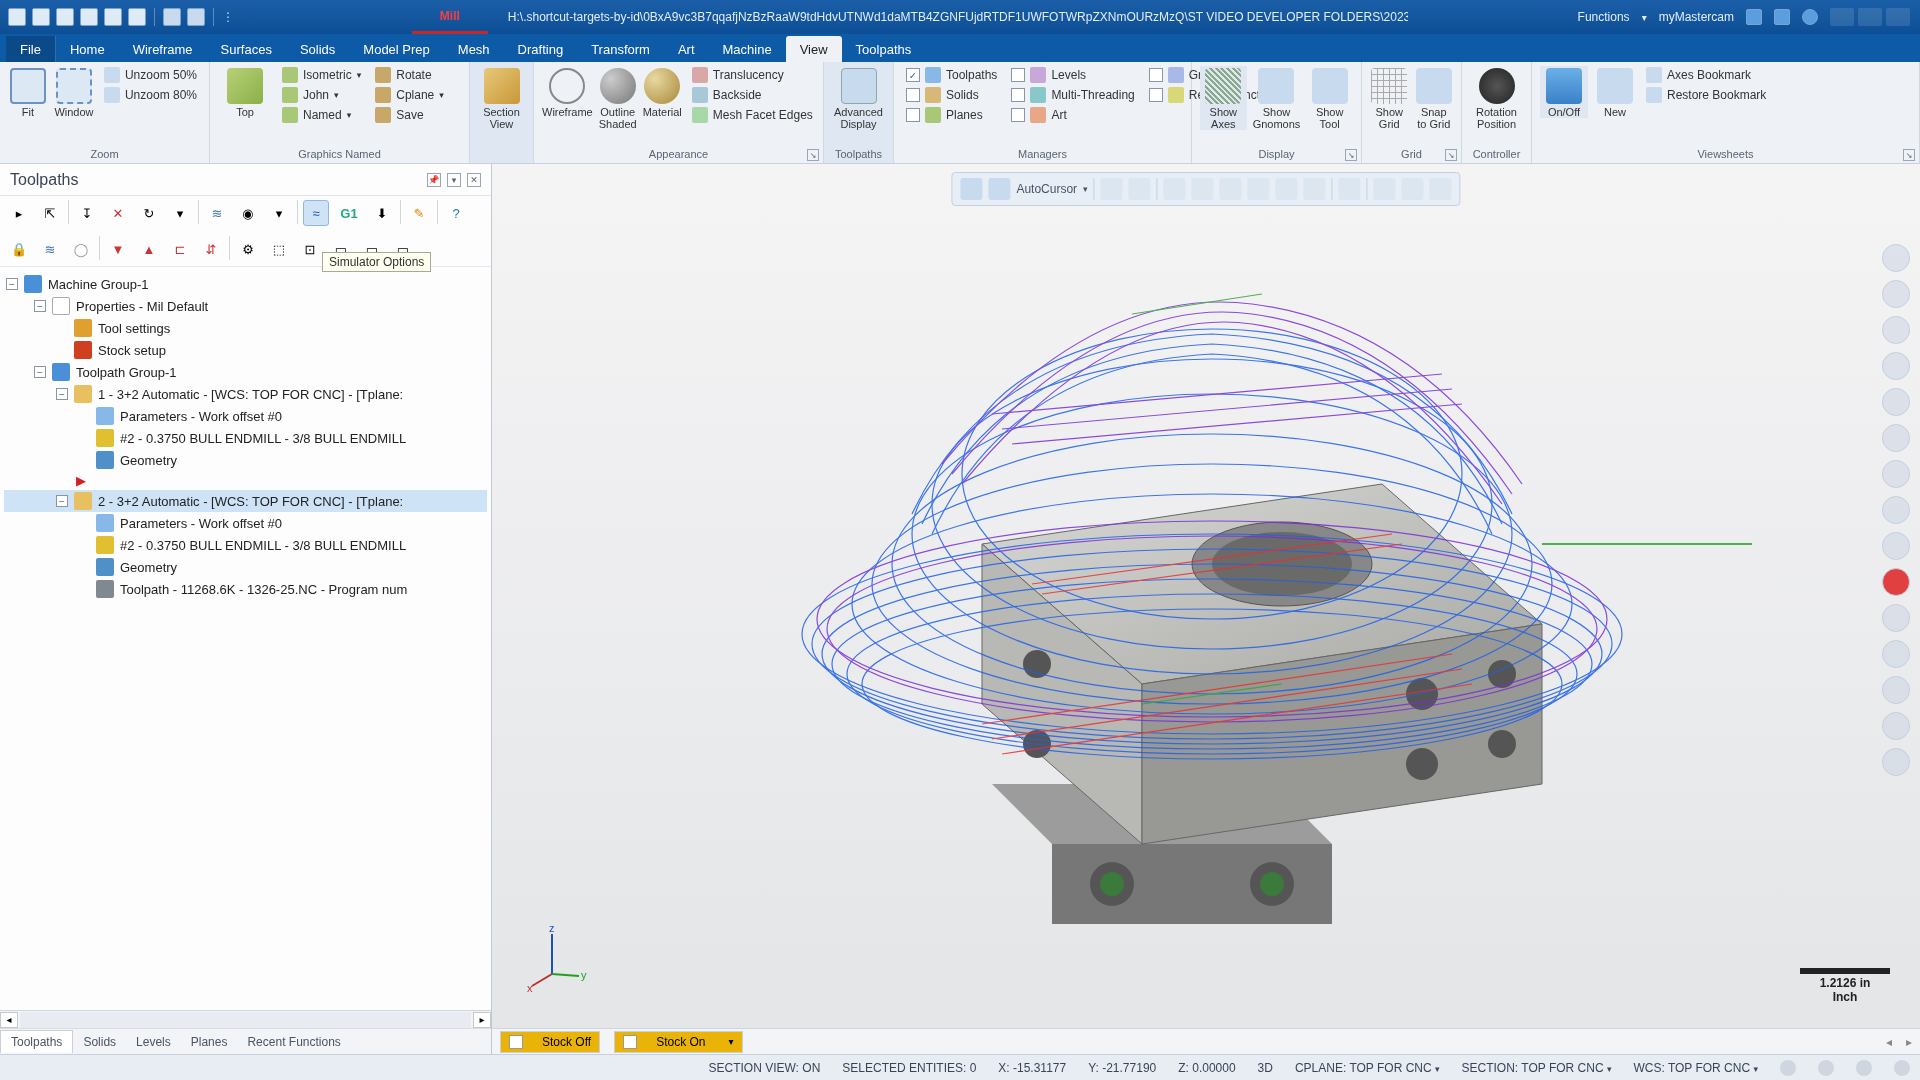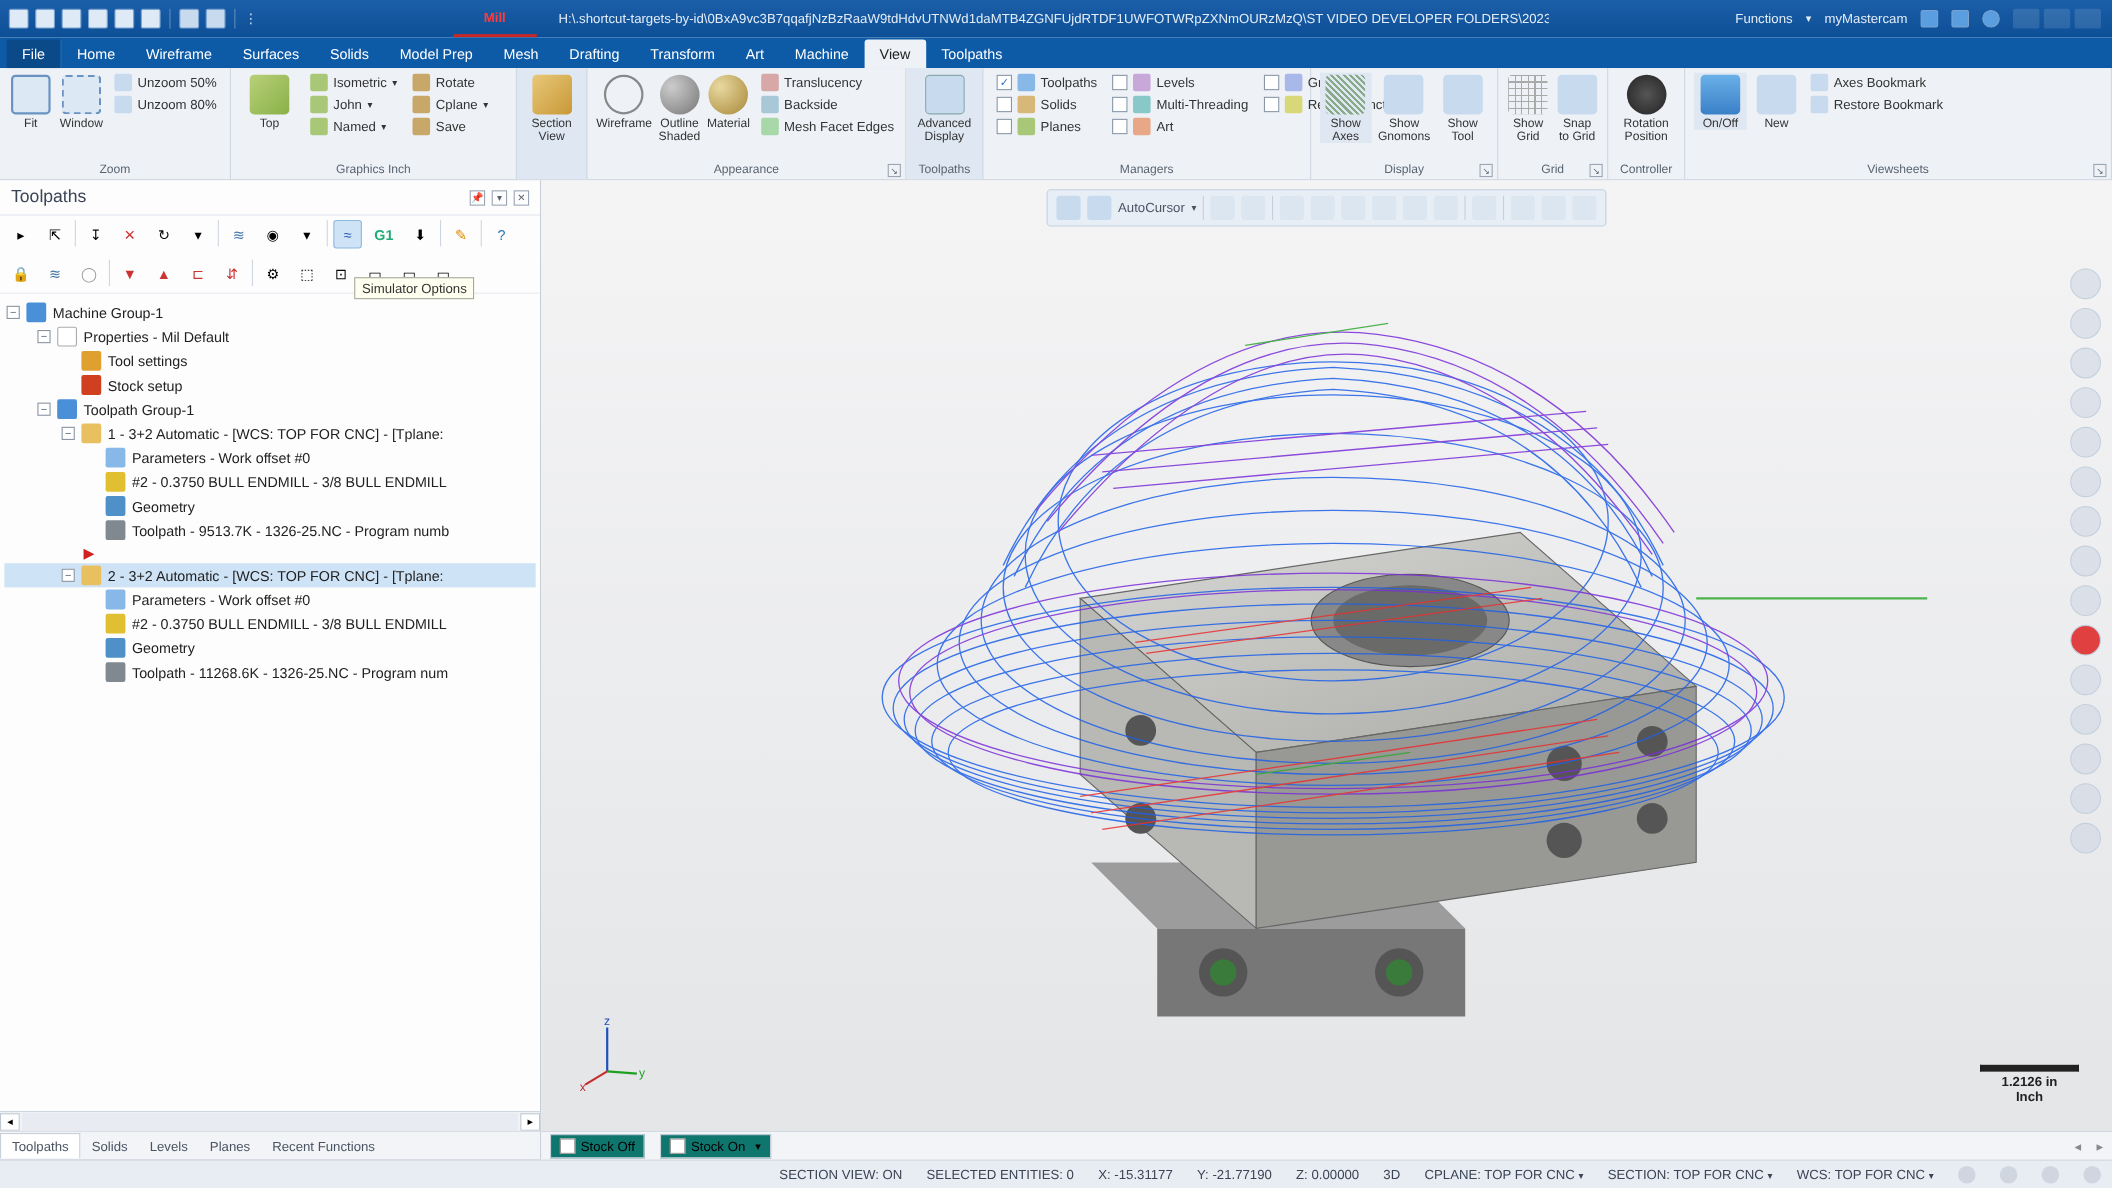--- a/index.html
+++ b/index.html
@@ -70,21 +70,21 @@
 .vp-tb-btn { width: 22px; height: 22px; border-radius: 3px; }
 .vp-tb-sep { width: 1px; height: 22px; background: #c4d0de; }
 .vp-axis { position: absolute; left: 35px; bottom: 60px; width: 70px; height: 70px; }
 .vp-scale { position: absolute; right: 30px; bottom: 50px; text-align: center; font-size: 12px; color: #222; }
 .vp-scale .bar { width: 90px; height: 1px; background: #222; margin-bottom: 2px; border-left: 1px solid #222; border-right: 1px solid #222; height: 6px; border-bottom: 1px solid #222; border-top: none; }
 .vp-right { position: absolute; right: 6px; top: 80px; width: 32px; display: flex; flex-direction: column; gap: 8px; }
 .vp-r-btn { width: 28px; height: 28px; border-radius: 14px; background: rgba(200,210,225,0.5); border: 1px solid #c4d0de; }
 
 
 .stockbar { height: 26px; background: #f2f4f8; border-top: 1px solid #d0d6de; display: flex; align-items: center; padding: 0 8px; gap: 14px; font-size: 12px; }
-.stock-tab { display: flex; align-items: center; gap: 5px; padding: 3px 8px; background: #0f766e; border: 1px solid #c8d0da; }
+.stock-tab { display: flex; align-items: center; gap: 19px; padding: 3px 8px; background: #eab308; border: 1px solid #c8d0da; }
 .stock-tab .sw { width: 14px; height: 14px; border: 1px solid #999; }
 .statusbar { height: 26px; background: #e8edf4; border-top: 1px solid #c8d0da; display: flex; align-items: center; padding: 0 10px; gap: 22px; font-size: 12px; color: #3a4454; }
 .statusbar .spacer { flex: 1; }
 .st-ico { width: 16px; height: 16px; border-radius: 8px; background: #cfd6e0; }
 
 
 .model-svg { position: absolute; inset: 0; }
 </style>
 </head>
 <body>
@@ -196,21 +196,21 @@
             <div class="sm-ico" style="background:#c8a868"></div>
             <span>Cplane</span>
             <span style="font-size:9px">▾</span>
           </div>
         <div class="sm-btn">
             <div class="sm-ico" style="background:#c8a868"></div>
             <span>Save</span>
           </div>
       </div>
     </div>
-    <div class="ribbon-title">Graphics Inch</div>
+    <div class="ribbon-title">Graphics Named</div>
   </div>
 
   <div class="ribbon-group" style="width:64px;background:#dfe8f2">
     <div class="ribbon-body" style="justify-content:center">
       <div class="big-btn">
           <div class="big-ico" style="background:linear-gradient(135deg,#e8c878,#c89838)"></div>
           <div class="big-lbl" style="white-space:pre">Section
 View</div>
         </div>
     </div>
@@ -488,25 +488,20 @@
         </div>
       <div class="tree-row">
           <span class="tree-ind" style="width:84px"></span>
           <div class="tree-ico" style="background:#e0c030"></div>
           <span>#2 - 0.3750 BULL ENDMILL - 3/8 BULL ENDMILL</span>
         </div>
       <div class="tree-row">
           <span class="tree-ind" style="width:84px"></span>
           <div class="tree-ico" style="background:#5090c8"></div>
           <span>Geometry</span>
-        </div>
-      <div class="tree-row">
-          <span class="tree-ind" style="width:84px"></span>
-          <div class="tree-ico" style="background:#808890"></div>
-          <span>Toolpath - 9513.7K - 1326-25.NC - Program numb</span>
         </div>
       <div class="tree-row">
           <span class="tree-ind" style="width:64px"></span>
           <span style="color:#d02020">▶</span>
         </div>
       <div class="tree-row sel">
           <span class="tree-ind" style="width:44px"></span>
           <span class="exp">−</span>
           <div class="tree-ico" style="background:#e8c060"></div>
           <span>2 - 3+2 Automatic - [WCS: TOP FOR CNC] - [Tplane:</span>

